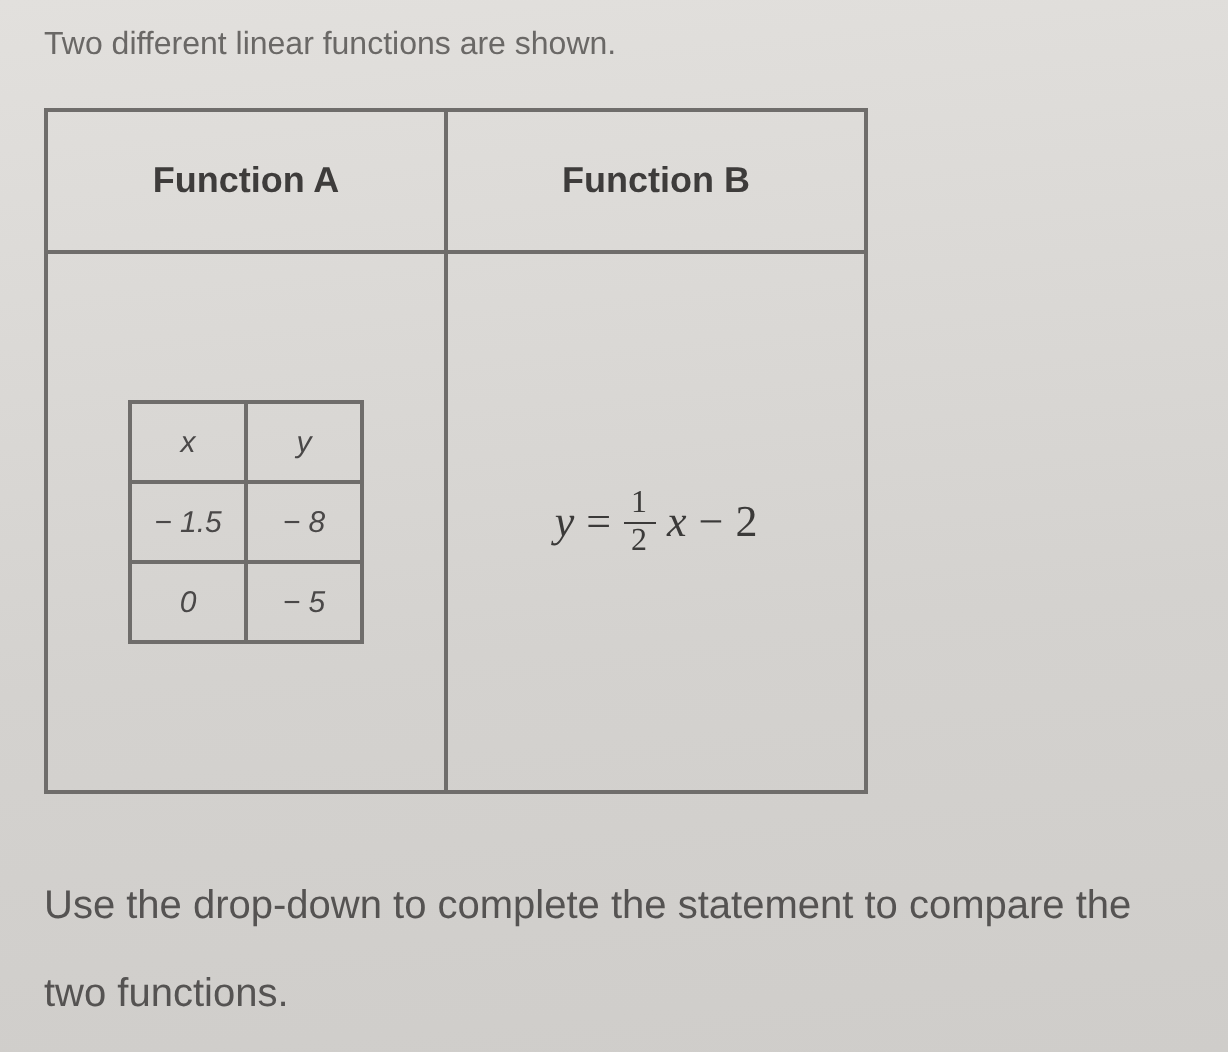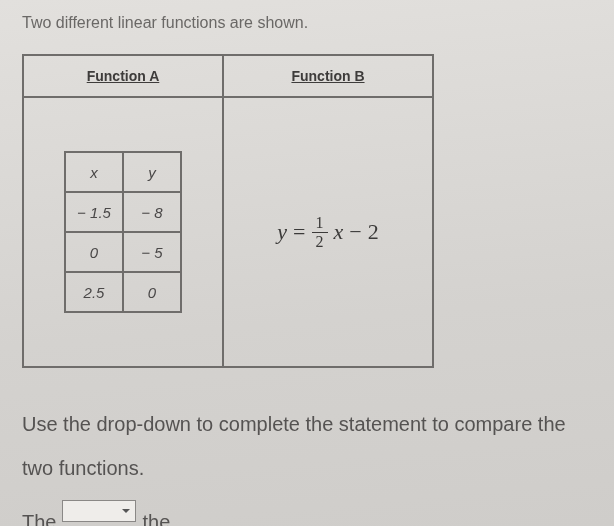--- a/index.html
+++ b/index.html
@@ -29,24 +29,23 @@
   }
   .outer-table > tbody > tr > th,
   .outer-table > tbody > tr > td {
     border: 2px solid #6f6d6b;
     padding: 0;
     vertical-align: middle;
     text-align: center;
   }
   .hdr {
     font-weight: bold;
-    font-size: 14px;
+    font-size: 18px;
     color: #3e3c3b;
-    padding: 12px 28px !important;
-    text-decoration: underline;
+    padding: 24px 28px !important;
   }
   .cell-a { width: 200px; height: 270px; }
   .cell-b { width: 210px; height: 270px; }
 
   .inner-table {
     border-collapse: collapse;
     margin: 18px auto;
   }
   .inner-table th, .inner-table td {
     border: 2px solid #6f6d6b;
@@ -132,24 +131,20 @@
               <th>y</th>
             </tr>
             <tr>
               <td>− 1.5</td>
               <td>− 8</td>
             </tr>
             <tr>
               <td>0</td>
               <td>− 5</td>
             </tr>
-            <tr>
-              <td>2.5</td>
-              <td>0</td>
-            </tr>
           </tbody>
             </table>
         </td>
         <td class="cell-b">
           <div class="eqwrap">
             <span>y</span>
             <span style="font-style:normal">=</span>
             <span class="frac">
               <span class="num">1</span>
               <span class="den">2</span>

